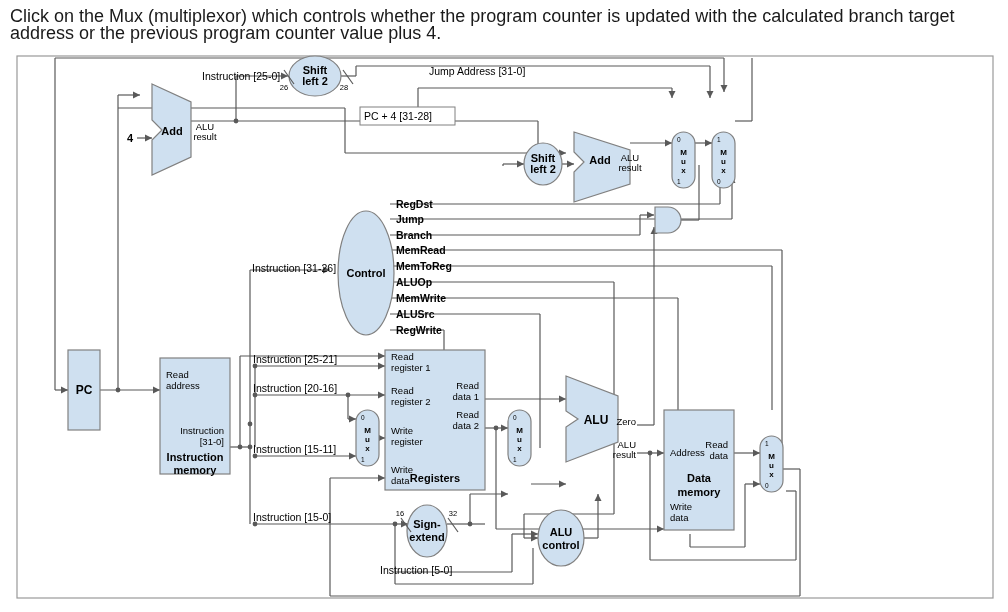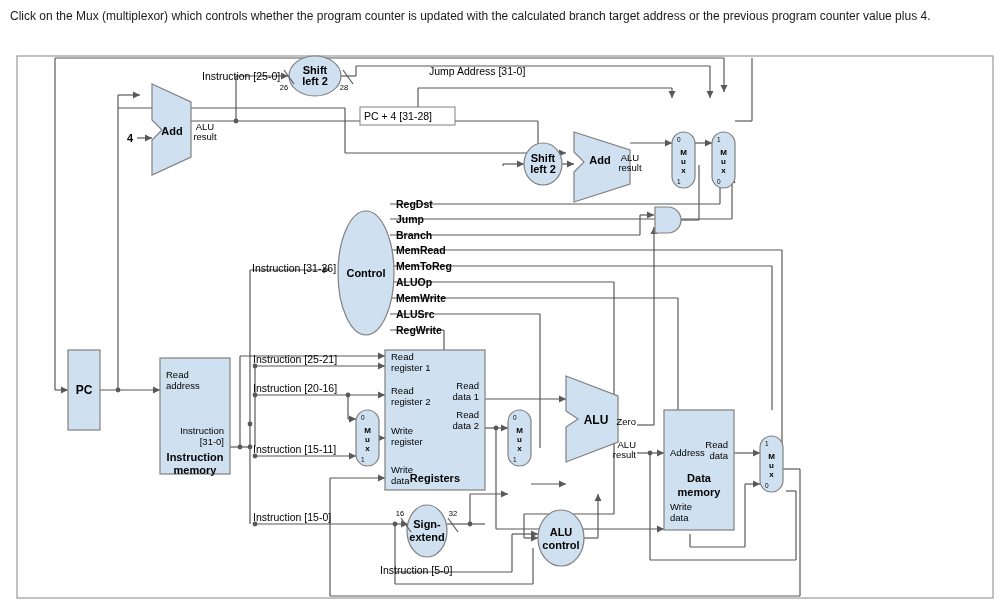--- a/index.html
+++ b/index.html
@@ -1,17 +1,17 @@
 <!DOCTYPE html>
 <html><head>
 <meta charset="utf-8">
 <style>
   html,body{margin:0;padding:0;background:#ffffff;}
   body{width:1008px;height:612px;font-family:"Liberation Sans",sans-serif;color:#000;overflow:hidden;}
-  #question{position:absolute;left:10px;top:8px;width:980px;font-size:12px;line-height:17px;color:#1a1a1a;}
+  #question{position:absolute;left:10px;top:8px;width:980px;font-size:18px;line-height:17px;color:#1a1a1a;}
   #diagram{position:absolute;left:0;top:44px;width:1008px;height:568px;}
   svg{display:block;}
 </style>
 </head>
 <body>
 
 <div id="question">Click on the Mux (multiplexor) which controls whether the program counter is updated with the calculated branch target address or the previous program counter value plus 4.</div>
 
 <div id="diagram">
 <svg width="1008" height="568" viewBox="0 0 1008 568" xmlns="http://www.w3.org/2000/svg">

